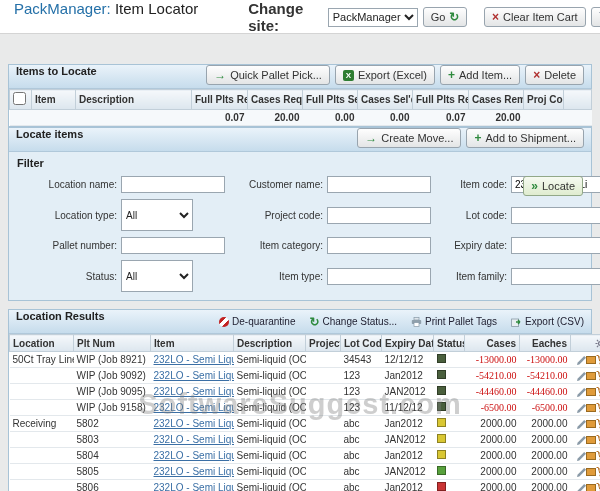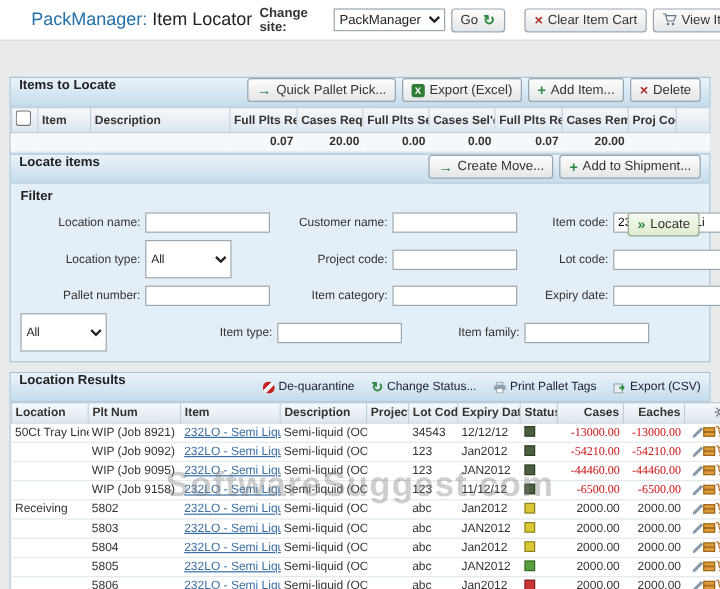--- a/index.html
+++ b/index.html
@@ -6,27 +6,27 @@
   html,body { width:600px; height:491px; }
   body {
     font-family:"Liberation Sans", sans-serif;
     background:#e9eaea; color:#333; font-size:11px;
     position:relative; overflow:hidden;
   }
   a { color:#3a6fa5; }
   
   .topbar {
     height:34px; background:#fff; border-bottom:1px solid #d4d4d4;
-    display:flex; align-items:center; padding:0 26px; gap:6px;
+    display:flex; align-items:flex-start; padding:0 14px; gap:6px;
   }
   .apptitle { font-size:15px; white-space:nowrap; }
   .apptitle .brand { color:#2470a8; }
   .apptitle .pagename { color:#222; }
   .topctrl { margin-left:auto; display:flex; align-items:center; gap:5px; }
-  .sitelabel { font-weight:bold; font-size:11px; color:#333; }
+  .sitelabel { font-weight:bold; font-size:15px; color:#333;margin-left:44px; }
   select {
     font-family:inherit; font-size:11px; height:19px;
     border:1px solid #9aa6b0; background:#fff; color:#222;
   }
   .siteselect { width:108px; }
   .btn {
     display:inline-flex; align-items:center; gap:4px;
     background:linear-gradient(#fefefe,#e3e5e6);
     border:1px solid #98a4ae; border-radius:3px;
     padding:2px 7px; font-size:11px; font-family:inherit;
@@ -239,20 +239,21 @@
       <label>Lot code:</label>
       <input style="">
 
       <label>Pallet number:</label>
       <input style="">
       <label>Item category:</label>
       <input style="">
       <label>Expiry date:</label>
       <input style="">
 
+      <label>Status:</label>
       <select><option>All</option></select>
       <label>Item type:</label>
       <input style="">
       <label>Item family:</label>
       <input style="">
     </div>
     <button class="btn locate-btn">
         <span class="ic-chev">»</span>
         <span>Locate</span>
       </button>

